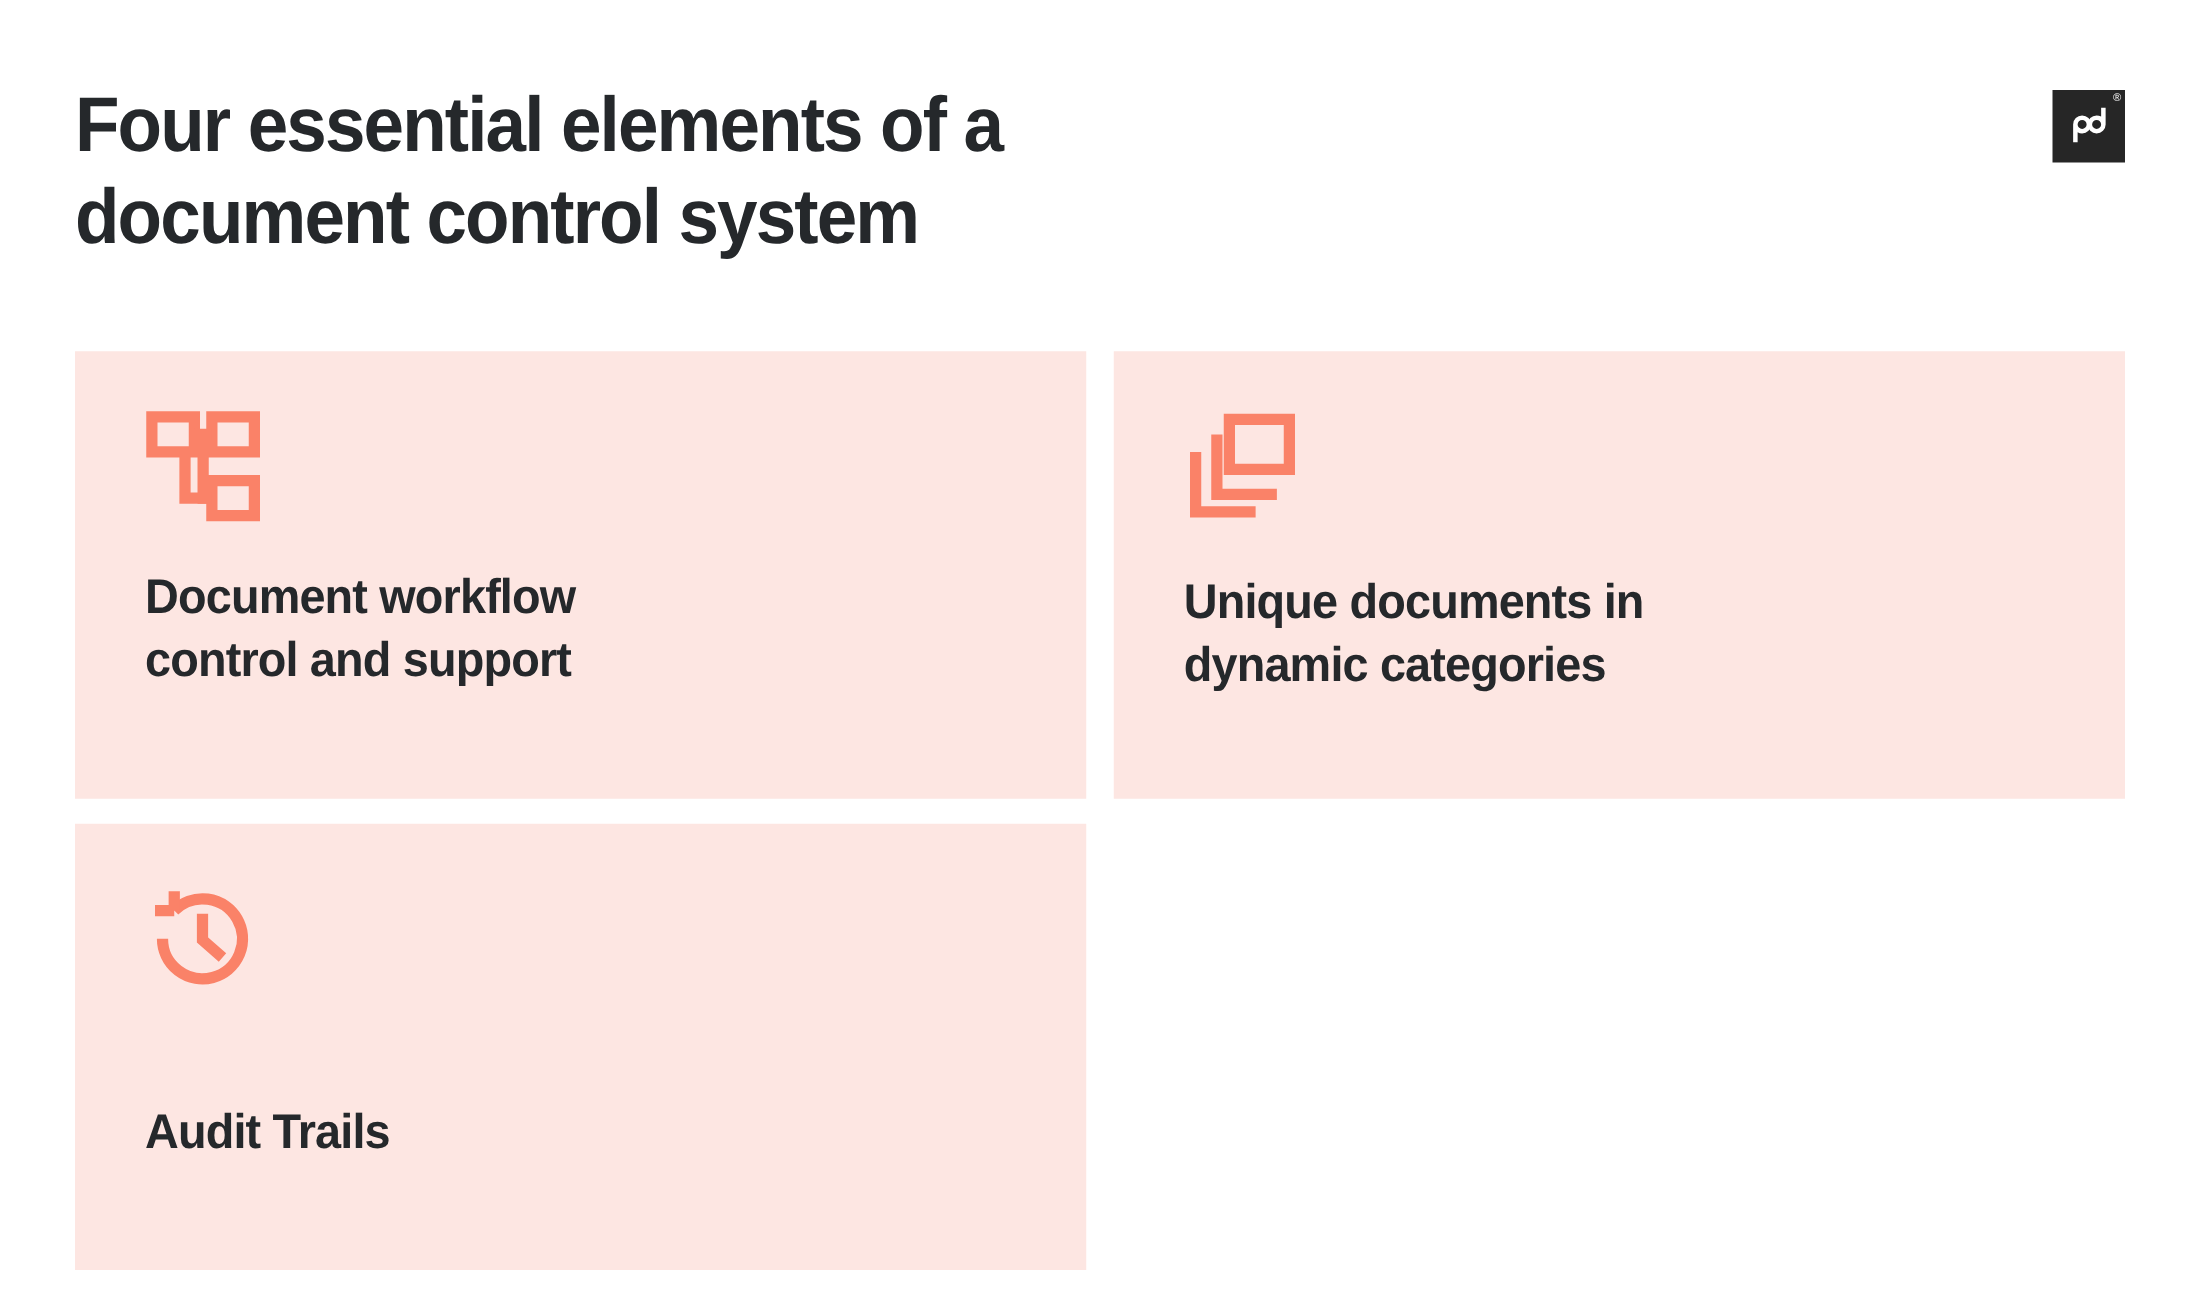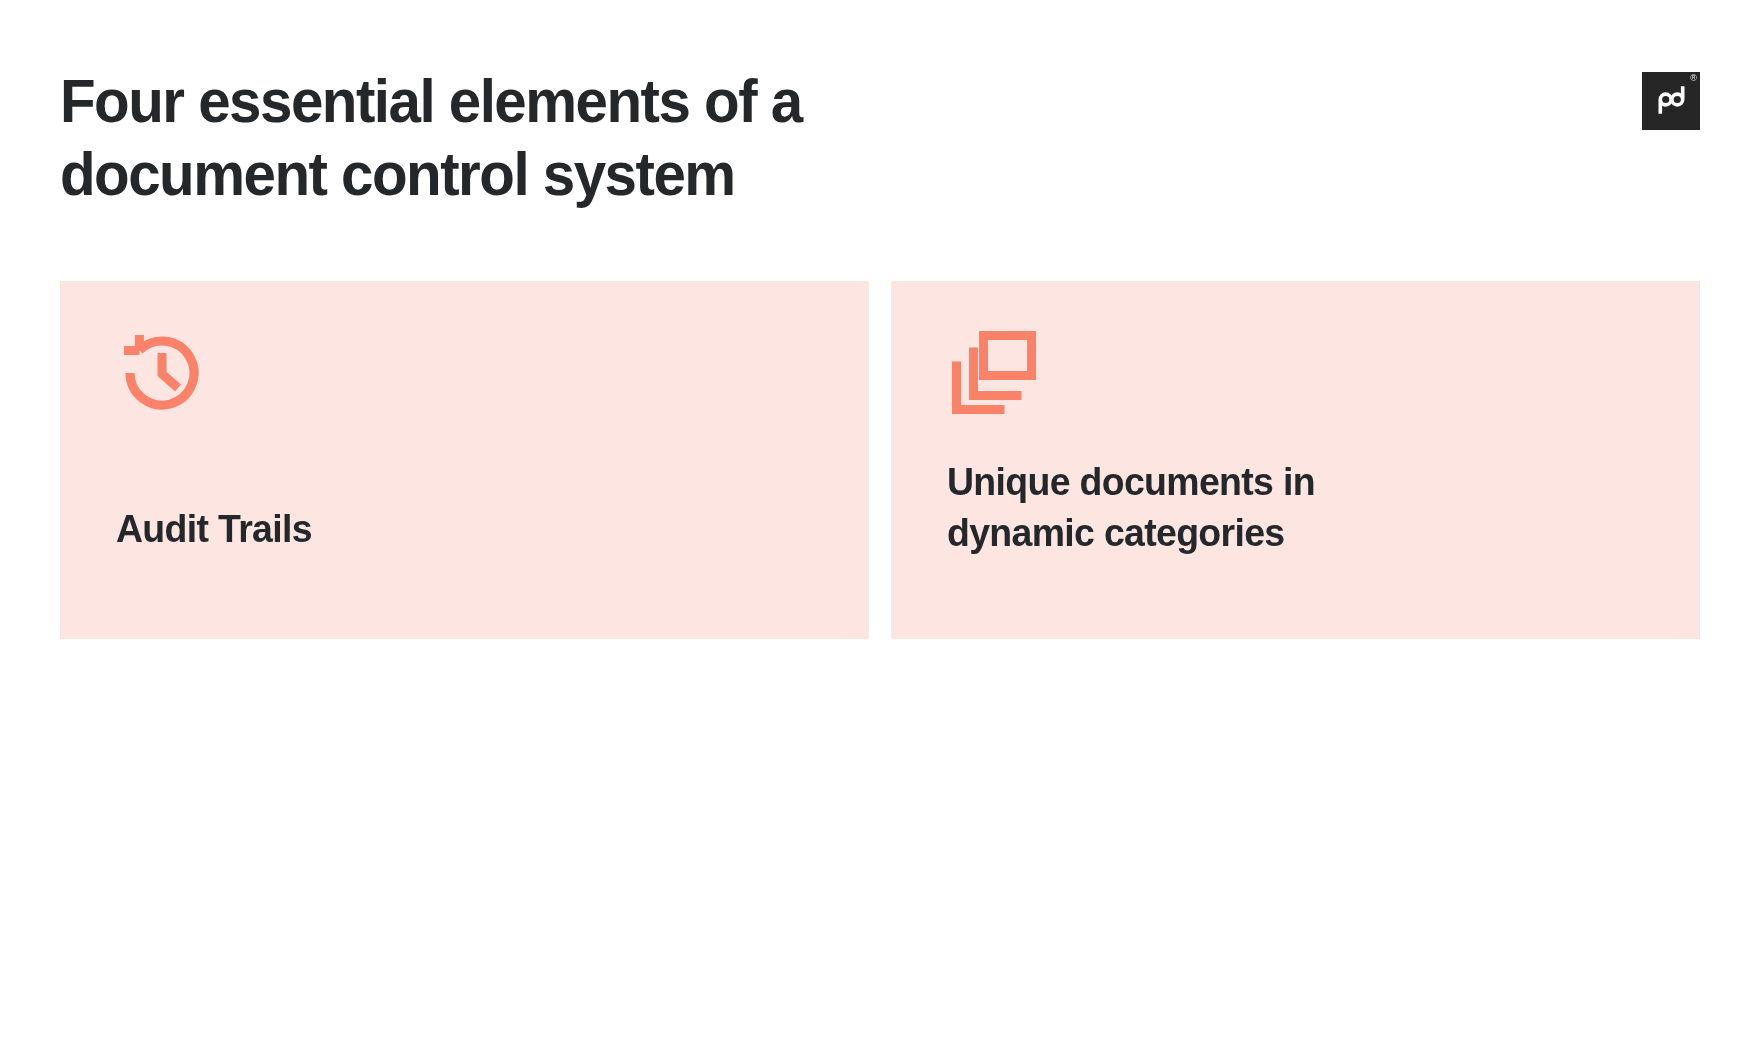--- a/index.html
+++ b/index.html
@@ -122,43 +122,59 @@
                    a7.2 7.2 0 0 1 3.6 0.97 z
                    M35.3 23.9 a3.6 3.6 0 0 0 0 7.2 a3.6 3.6 0 0 0 0 -7.2 z"></path>
         </g>
       </svg>
       <span class="logo-reg">®</span>
     </div>
   </div>
 
   <div class="grid">
 
-
     <div class="card card-row-1">
       <div class="card-icon">
         <svg width="92" height="92" viewBox="0 0 92 92" aria-hidden="true">
-          <g fill="none" stroke="#fa8268" stroke-width="9" stroke-linecap="butt">
-            <path d="M14 46 a32 32 0 1 0 9.4 -22.6"></path>
-            <path d="M23.4 23.4 V8 M23.4 23.4 H8" stroke-width="9"></path>
-            <path d="M46 26 V47 L62 61" stroke-linecap="butt"></path>
+          <g fill="none" stroke="#fa8268" stroke-width="9">
+            <rect x="5.5" y="6.5" width="34" height="28"></rect>
+            <rect x="53.5" y="6.5" width="34" height="28"></rect>
+            <rect x="53.5" y="57.5" width="34" height="28"></rect>
+            <path d="M39.5 20.5 H53.5"></path>
+            <path d="M46.5 20.5 V71.5 H53.5"></path>
+            <path d="M32 34.5 V71.5 H53.5"></path>
           </g>
         </svg>
       </div>
-      <div class="card-title">Audit Trails</div>
+      <div class="card-title">Document workflow
+control and support</div>
     </div>
 
     <div class="card card-row-2">
       <div class="card-icon">
         <svg width="92" height="92" viewBox="0 0 92 92" aria-hidden="true">
           <g fill="none" stroke="#fa8268" stroke-width="9">
             <path d="M9.5 34.5 V82.5 H57.5"></path>
             <path d="M26.5 20.5 V68.5 H74.5"></path>
             <rect x="36.5" y="8.5" width="48" height="40"></rect>
           </g>
         </svg>
       </div>
       <div class="card-title">Unique documents in
 dynamic categories</div>
     </div>
 
+    <div class="card card-row-1">
+      <div class="card-icon">
+        <svg width="92" height="92" viewBox="0 0 92 92" aria-hidden="true">
+          <g fill="none" stroke="#fa8268" stroke-width="9" stroke-linecap="butt">
+            <path d="M14 46 a32 32 0 1 0 9.4 -22.6"></path>
+            <path d="M23.4 23.4 V8 M23.4 23.4 H8" stroke-width="9"></path>
+            <path d="M46 26 V47 L62 61" stroke-linecap="butt"></path>
+          </g>
+        </svg>
+      </div>
+      <div class="card-title">Audit Trails</div>
+    </div>
+
 
   </div>
 </div>
 
 </body></html>

